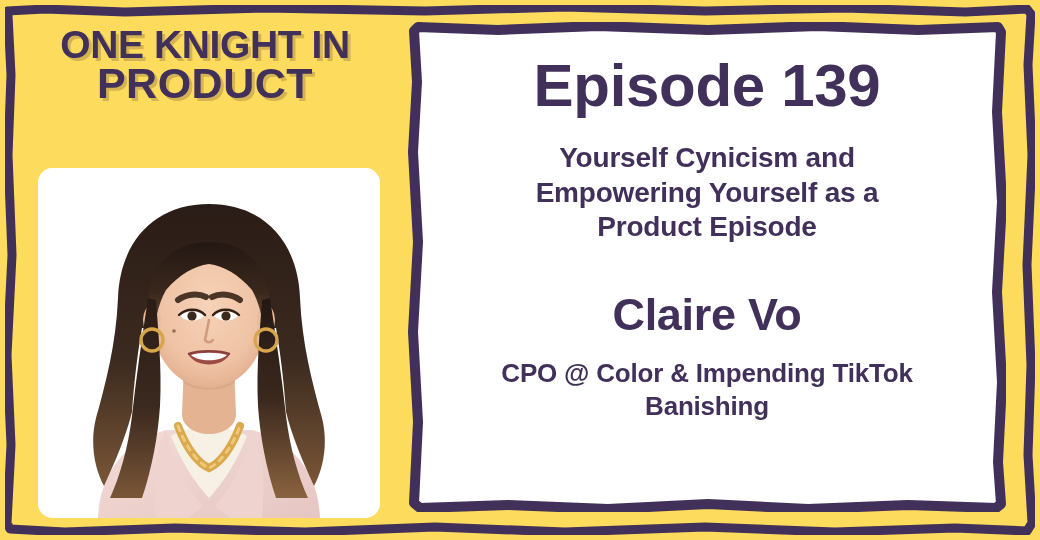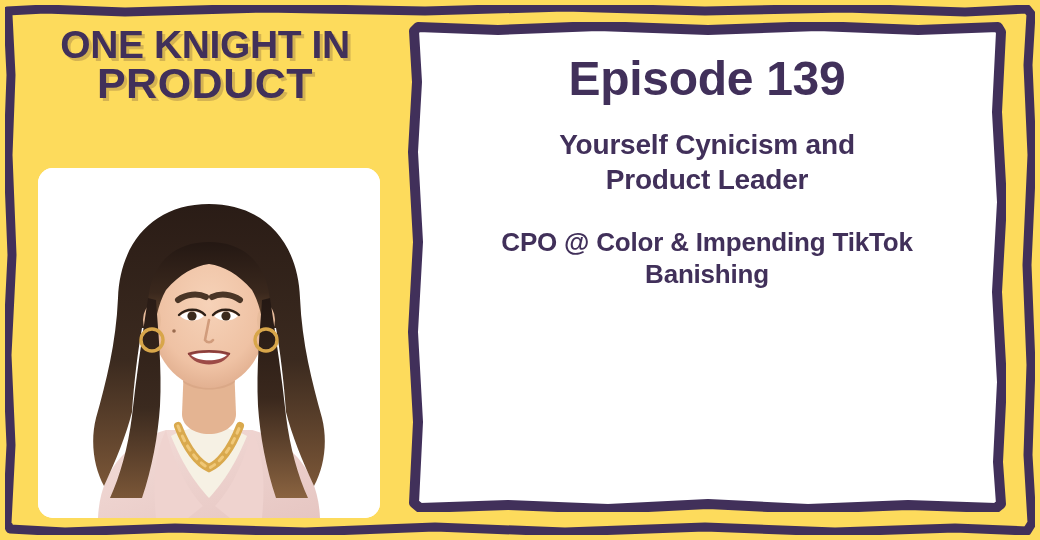--- a/index.html
+++ b/index.html
@@ -110,21 +110,21 @@
     position: absolute;
     left: 26px;
     top: 18px;
     right: 26px;
     bottom: 18px;
     text-align: center;
     color: #41305A;
   }
 
   .episode-title {
-    font-size: 48px;
+    font-size: 60px;
     font-weight: 700;
     letter-spacing: -0.3px;
     margin-top: 14px;
     line-height: 1.05;
   }
   .episode-subtitle {
     font-size: 28px;
     font-weight: 700;
     line-height: 1.24;
     margin-top: 24px;
@@ -134,21 +134,21 @@
   .guest-name {
     font-size: 45px;
     font-weight: 700;
     letter-spacing: -0.3px;
     margin-top: 44px;
   }
   .guest-role {
     font-size: 26px;
     font-weight: 700;
     line-height: 1.25;
-    margin-top: 28px;
+    margin-top: 16px;
     letter-spacing: -0.2px;
     padding: 0 6px;
   }
 </style>
 </head>
 <body>
 
 <div class="poster">
 
   <div class="outer-frame">
@@ -258,23 +258,25 @@
                  L500,483 L400,487 L300,482 L200,487 L100,483 L12,486 L6,481
                  L10,400 L5,310 L10,220 L5,130 L9,60 Z" fill="none" stroke="#41305A" stroke-width="10" stroke-linejoin="round"></path>
       </svg>
     </div>
 
     <div class="info-content">
       <div class="episode-title">Episode 139</div>
 
       <div class="episode-subtitle">
         <div>Yourself Cynicism and</div>
-        <div>Product Leader</div>
+        <div>Empowering Yourself as a</div>
+        <div>Product Episode</div>
       </div>
 
+      <div class="guest-name">Claire Vo</div>
 
       <div class="guest-role">
         <div>CPO @ Color &amp; Impending TikTok</div>
         <div>Banishing</div>
       </div>
     </div>
   </div>
 
 </div>
 

